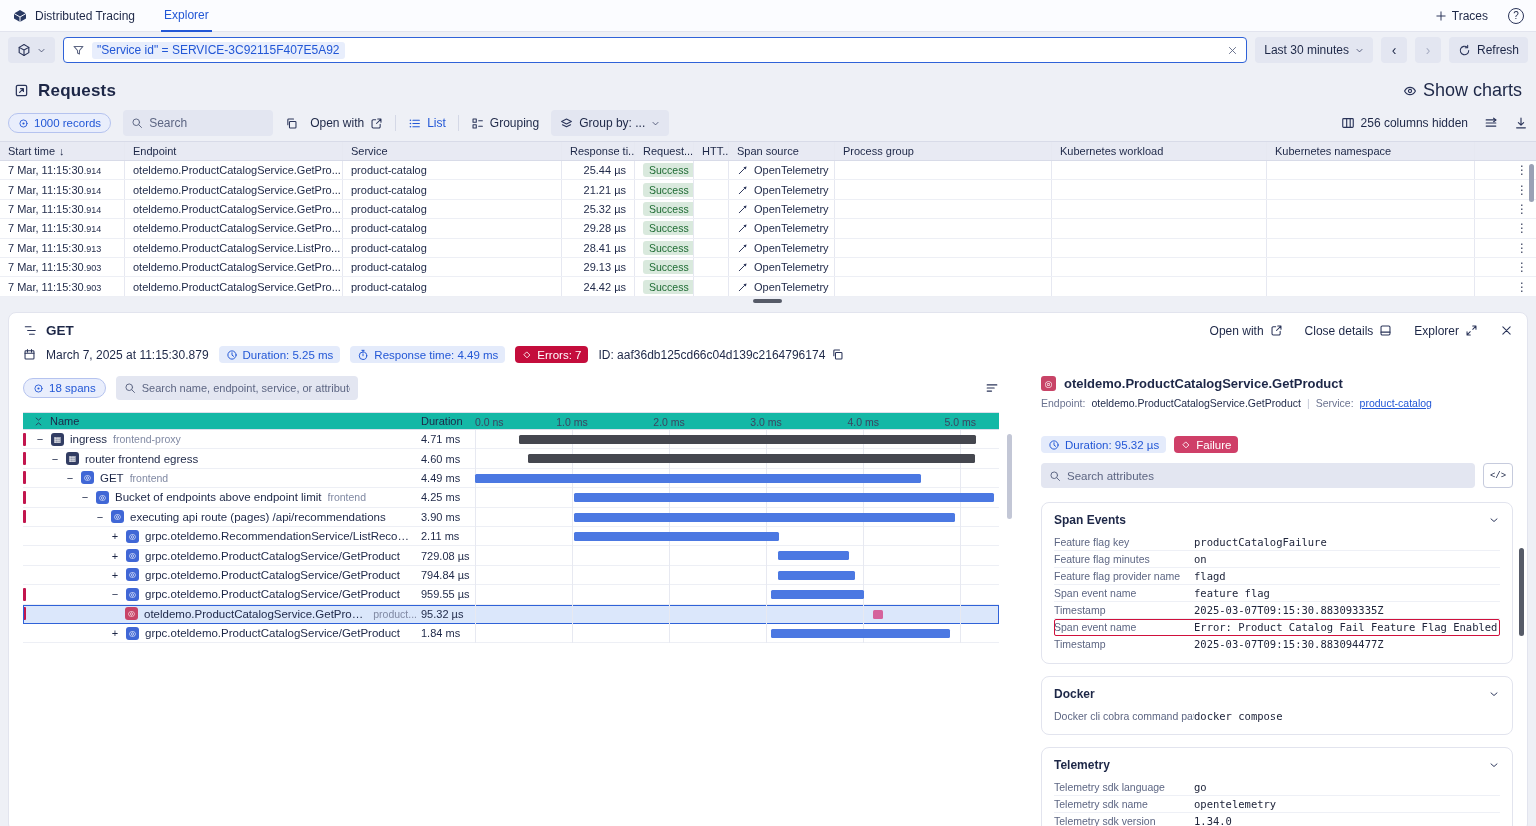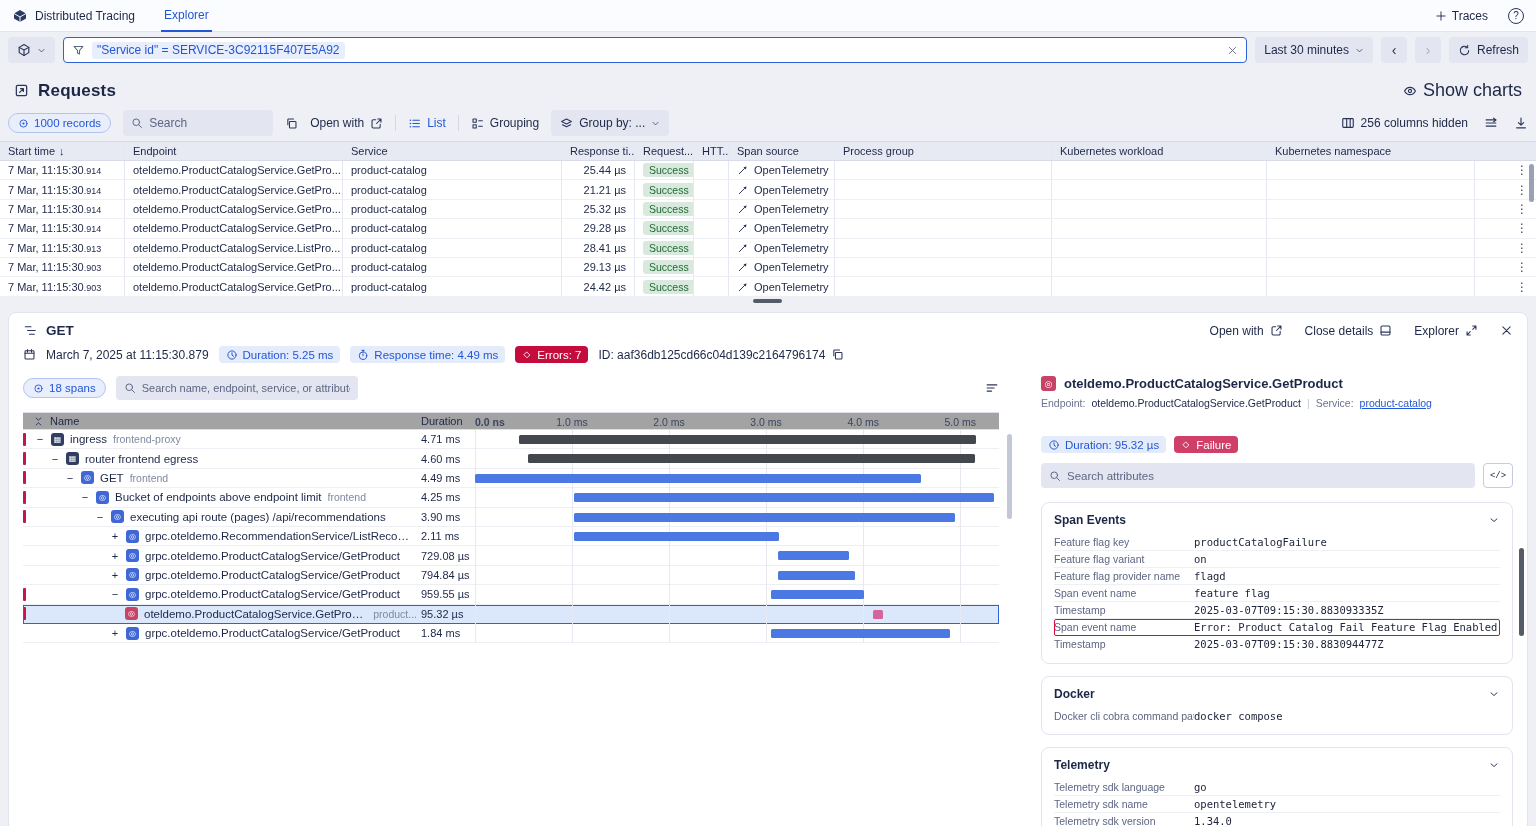--- a/index.html
+++ b/index.html
@@ -75,21 +75,21 @@
   .det-right{width:472px;flex:none;display:flex;flex-direction:column;position:relative;min-height:0}
 
   
   .wf-controls{display:flex;align-items:center;gap:10px}
   .span-search{width:242px;height:24px;background:#e3e6f1;border-radius:4px;display:flex;align-items:center;gap:6px;padding:0 8px}
   .span-search input{border:0;background:transparent;outline:0;font-size:11px;color:#1d2747;width:100%}
   .span-search input::placeholder{color:#5d6683}
   .sort-btn{margin-left:auto;cursor:pointer}
   .wf{margin-top:12px}
   .wf-grid{display:grid;grid-template-columns:6px 388px 58px 1fr}
-  .wf-head{height:18px;background:#a3a3a3;border-top:1px solid #dcdfeb;border-bottom:1px solid #dcdfeb;font-size:11px;align-items:center}
+  .wf-head{height:18px;background:#14b8a6;border-top:1px solid #dcdfeb;border-bottom:1px solid #dcdfeb;font-size:11px;align-items:center}
   .wf-headcell{display:flex;align-items:center;gap:6px;padding:0 4px;height:100%;overflow:hidden}
   .axis-cell{position:relative;overflow:hidden;height:100%}
   .tick-label{position:absolute;top:2.5px;transform:translateX(-50%);font-size:10.5px;color:#3c4460;white-space:nowrap}
   .tick-label.first{transform:none}
   .wf-body{position:relative}
   .grid-overlay{position:absolute;top:0;bottom:0;left:452px;right:0;pointer-events:none}
   .gridline{position:absolute;top:0;bottom:0;width:1px;background:#e7e9f1}
   .wf-row{height:19.4px;border-bottom:1px solid #edeff5;align-items:center;cursor:pointer}
   .wf-row.selected{background:#dbe7fb;outline:1px solid #2f62d8;outline-offset:-1px}
   .err-cell{display:flex;align-items:center;height:100%}
@@ -599,21 +599,21 @@
           <div class="wf-headcell">
             <svg width="11" height="11" viewBox="0 0 16 16">
                 <path class="ic" d="M4.5 3 8 6l3.5-3M4.5 13 8 10l3.5 3"></path>
               </svg>
             <span>Name</span>
           </div>
           <div class="wf-headcell">
               <span>Duration</span>
             </div>
           <div class="axis-cell" id="axis-cell">
-              <span class="tick-label first" style="left: 0%; font-weight: bold;">0.0 ns</span>
+              <span class="tick-label first" style="left: 0%;">0.0 ns</span>
               <span class="tick-label" style="left: 18.5185%;">1.0 ms</span>
               <span class="tick-label" style="left: 37.037%;">2.0 ms</span>
               <span class="tick-label" style="left: 55.5556%;">3.0 ms</span>
               <span class="tick-label" style="left: 74.0741%;">4.0 ms</span>
               <span class="tick-label" style="left: 92.5926%;">5.0 ms</span>
             </div>
         </div>
         <div class="wf-body" id="wf-body">
             <div class="grid-overlay">
               <span class="gridline" style="left: 0%;"></span>
@@ -848,21 +848,21 @@
                 <path class="ic" d="M4 6.5 8 10l4-3.5"></path>
               </svg>
     </div>
     <div class="card-rows">
   <div class="attr-row">
     <span class="attr-key">Feature flag key</span>
     <span class="attr-val">productCatalogFailure</span>
   </div>
 
   <div class="attr-row">
-    <span class="attr-key">Feature flag variant</span>
+    <span class="attr-key">Feature flag minutes</span>
     <span class="attr-val">on</span>
   </div>
 
   <div class="attr-row">
     <span class="attr-key">Feature flag provider name</span>
     <span class="attr-val">flagd</span>
   </div>
 
   <div class="attr-row">
     <span class="attr-key">Span event name</span>

